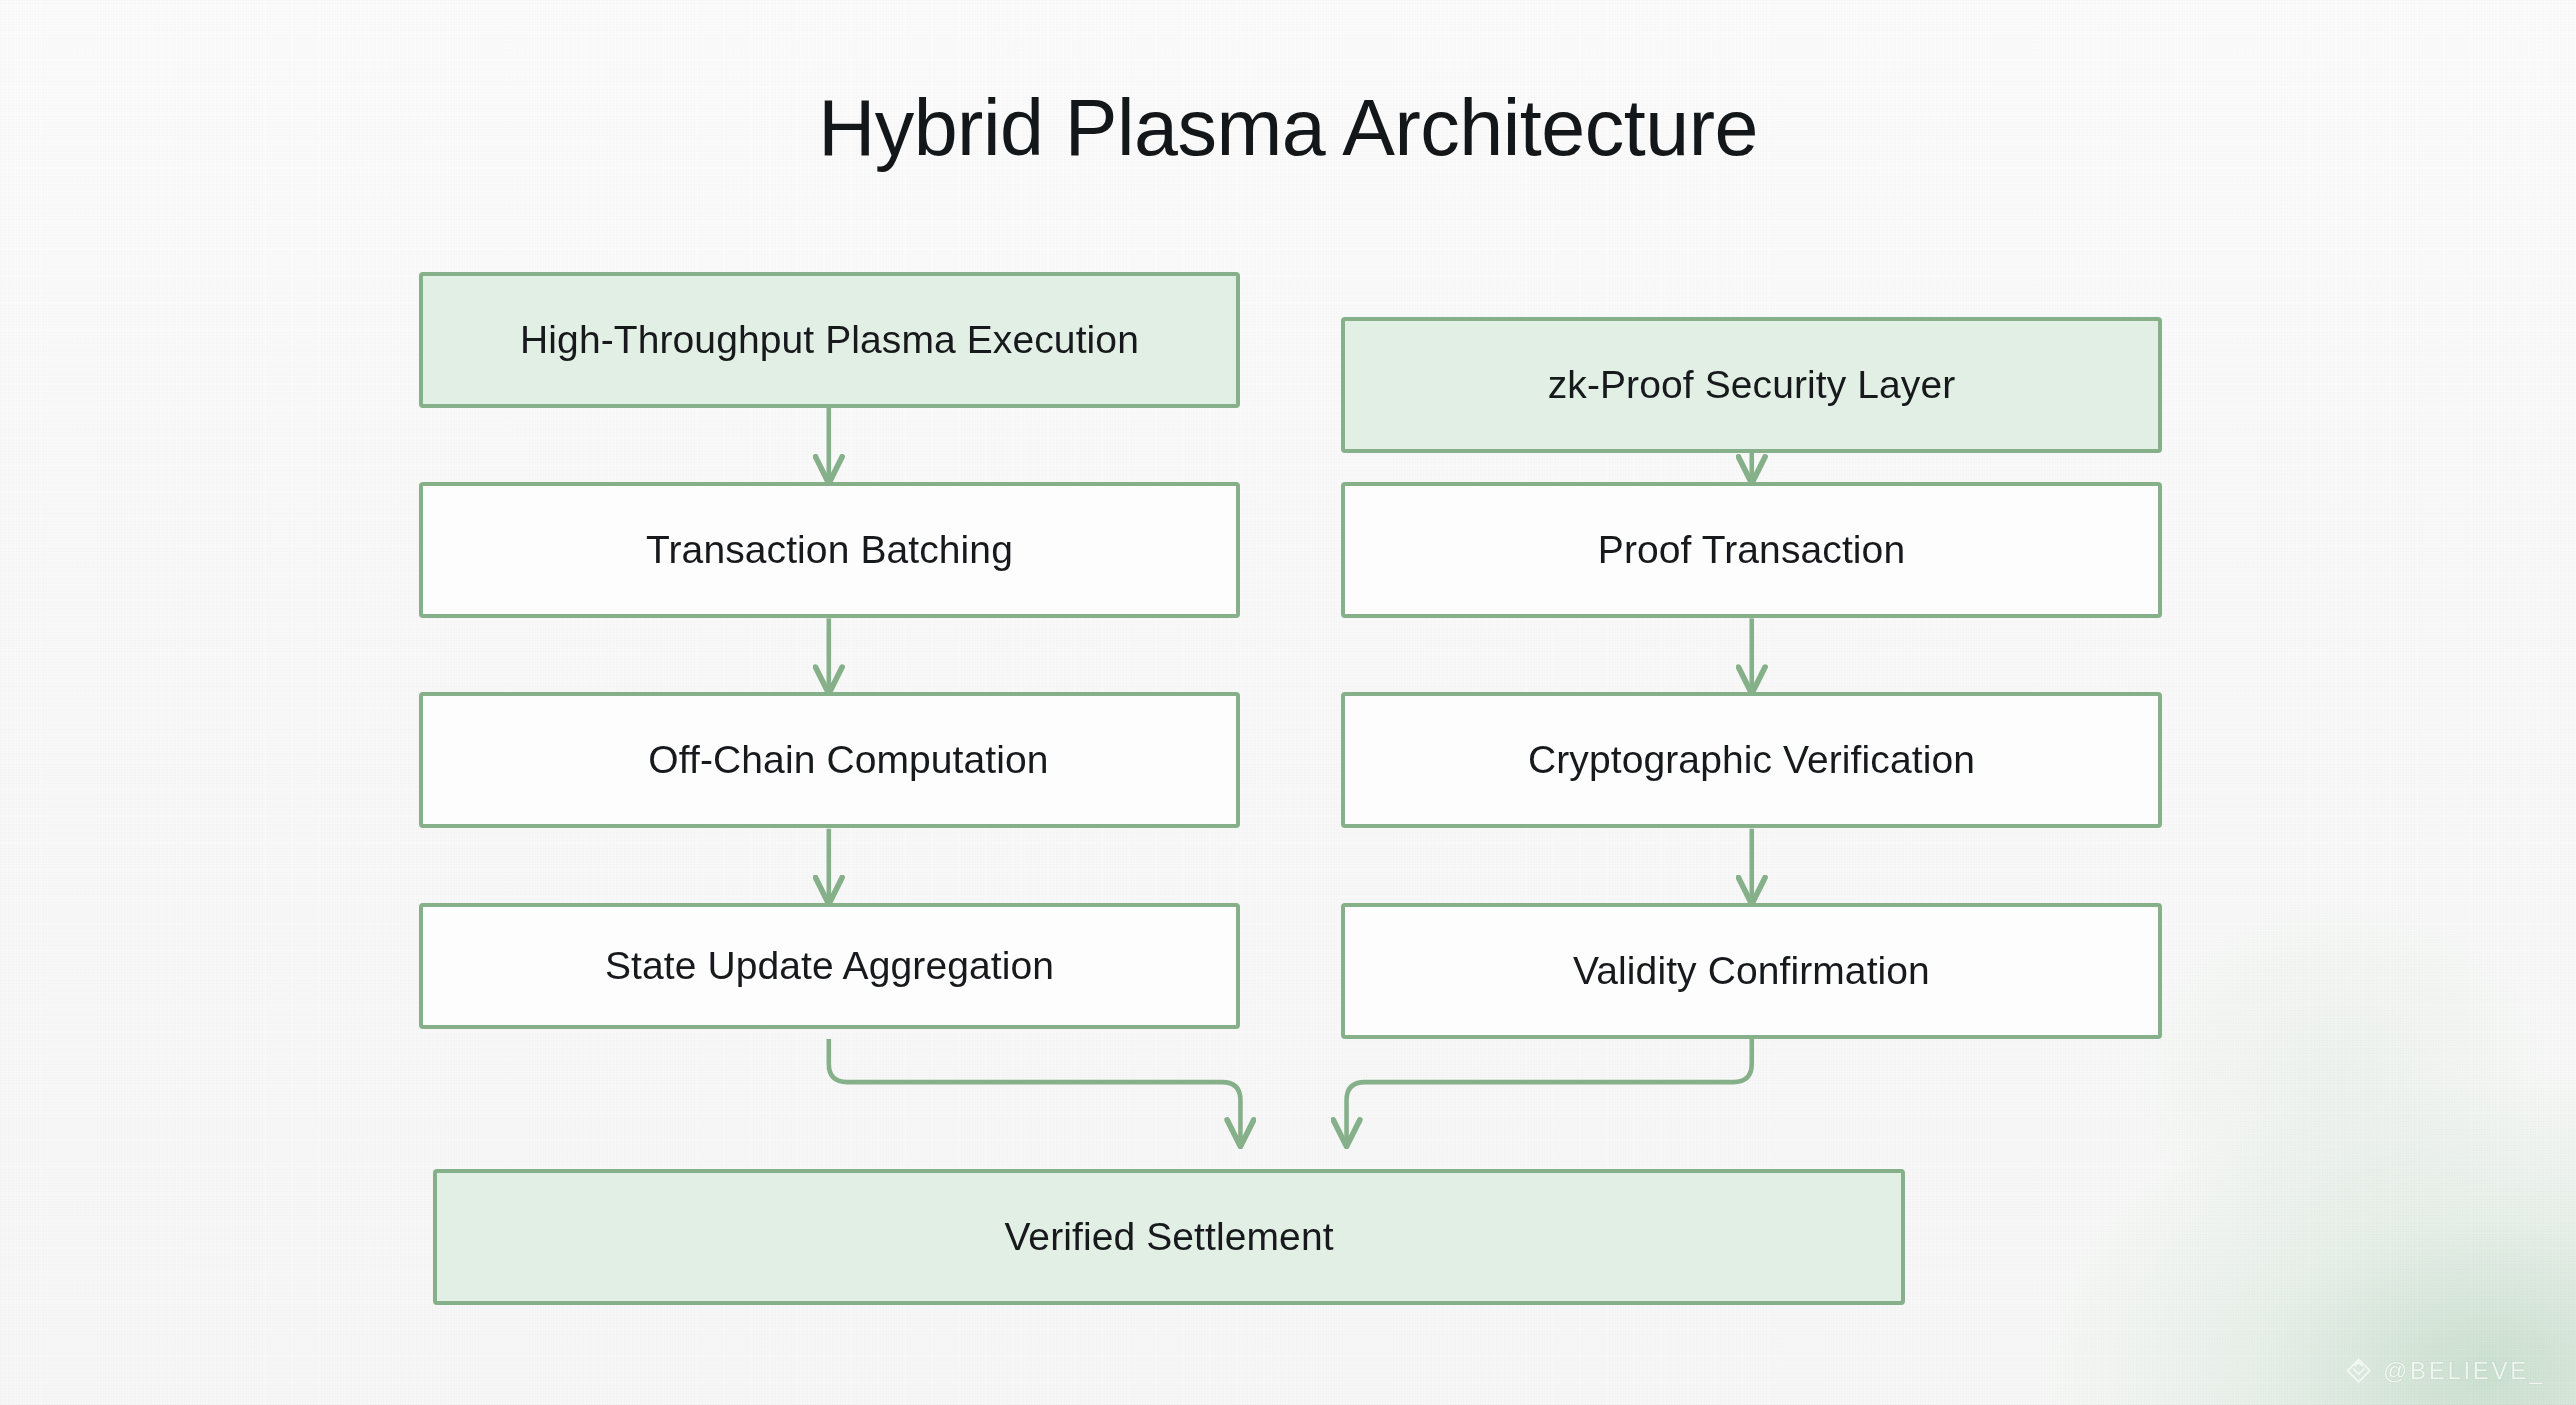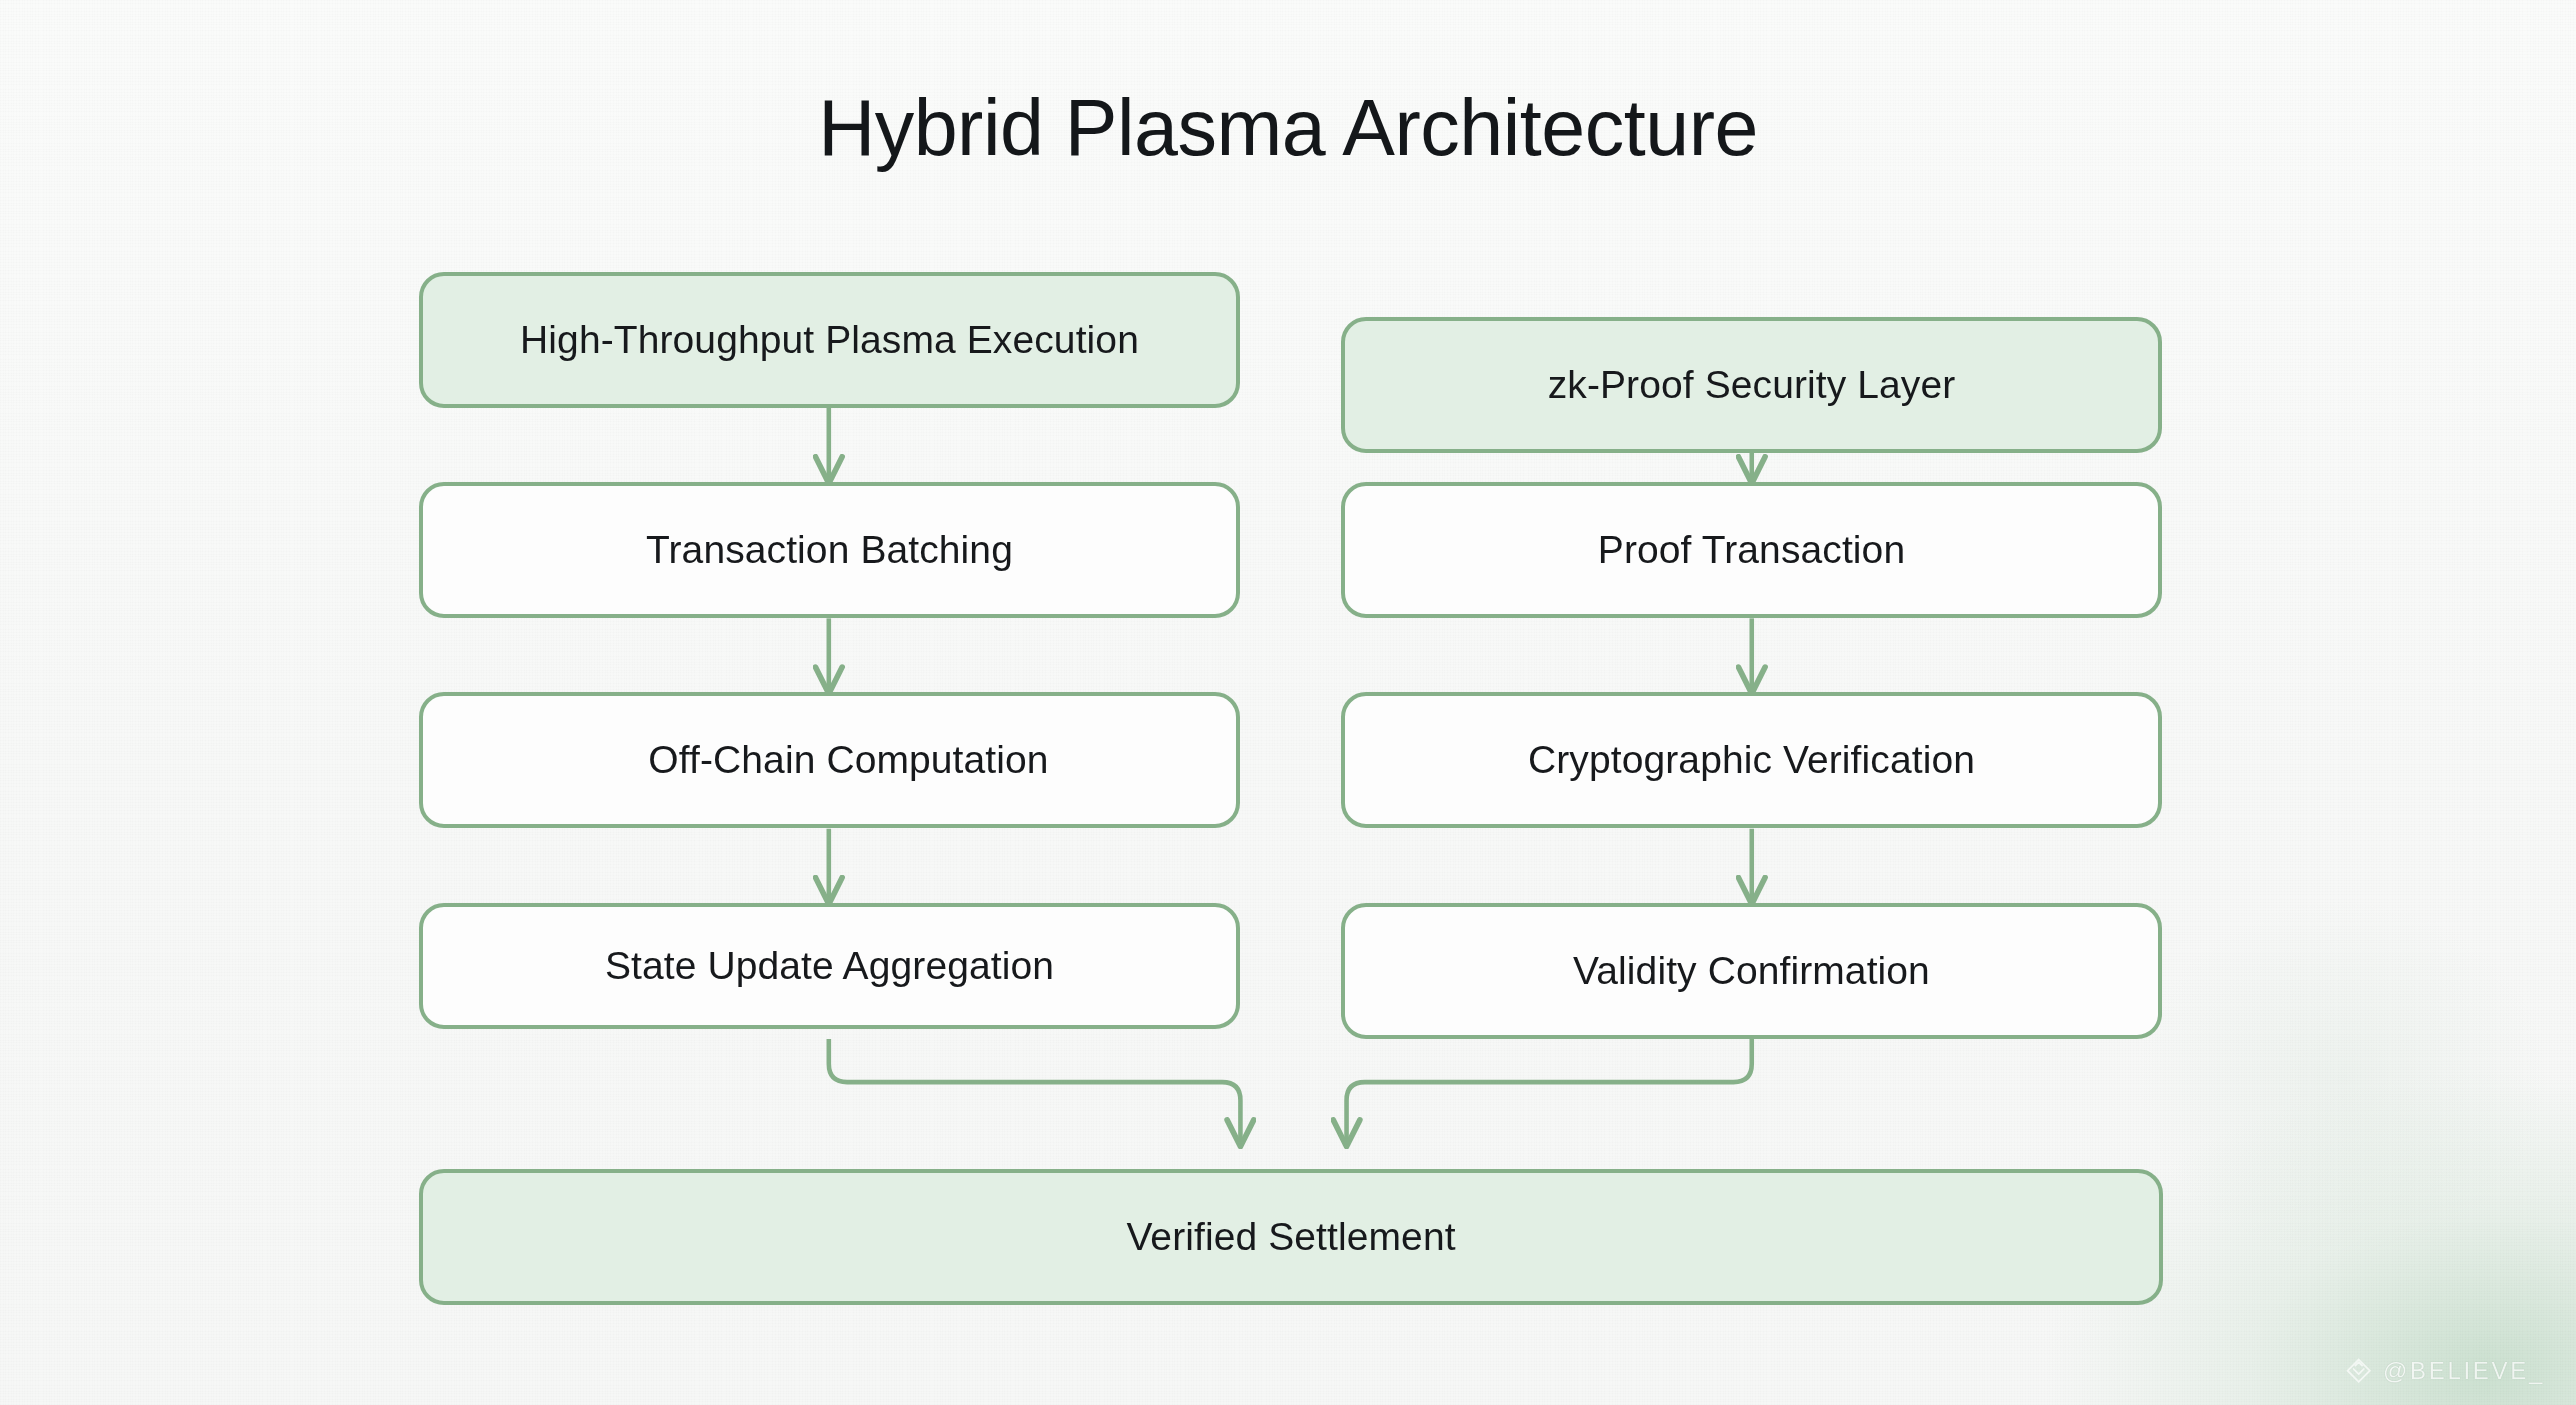--- a/index.html
+++ b/index.html
@@ -41,21 +41,21 @@
     font-weight: 400;
     color: #14171a;
     letter-spacing: -0.5px;
     white-space: nowrap;
   }
 
   .node {
     position: absolute;
     box-sizing: border-box;
     border: 4.6px solid #86b089;
-    border-radius: 25px;
+    border-radius: 4px;
     background: #fdfdfd;
     display: flex;
     align-items: center;
     justify-content: center;
     color: #17191c;
     font-size: 39px;
     font-weight: 400;
     letter-spacing: 0.1px;
     white-space: nowrap;
   }
@@ -161,21 +161,21 @@
   </div>
 
   <div class="node" style="left:1341px; top:692px; width:821px; height:136px;">
     <span>Cryptographic Verification</span>
   </div>
 
   <div class="node" style="left:1341px; top:903px; width:821px; height:136px;">
     <span>Validity Confirmation</span>
   </div>
 
-  <div class="node accent" style="left:419px; top:1169px; width:1744px; height:136px;">
+  <div class="node accent" style="left:433px; top:1169px; width:1472px; height:136px;">
     <span>Verified Settlement</span>
   </div>
 
   <div id="watermark">
     <svg class="wm-mark" viewBox="0 0 32 32" xmlns="http://www.w3.org/2000/svg">
       <path d="M16 3 L29 16 L16 29 L3 16 Z" fill="none" stroke="#ffffff" stroke-width="2"></path>
       <path d="M10 14 L16 20 L22 14" fill="none" stroke="#ffffff" stroke-width="2" stroke-linecap="round" stroke-linejoin="round"></path>
       <path d="M12 10 L16 6 L20 10" fill="none" stroke="#ffffff" stroke-width="2" stroke-linecap="round" stroke-linejoin="round"></path>
     </svg>
     <span class="wm-text">@BELIEVE_</span>

